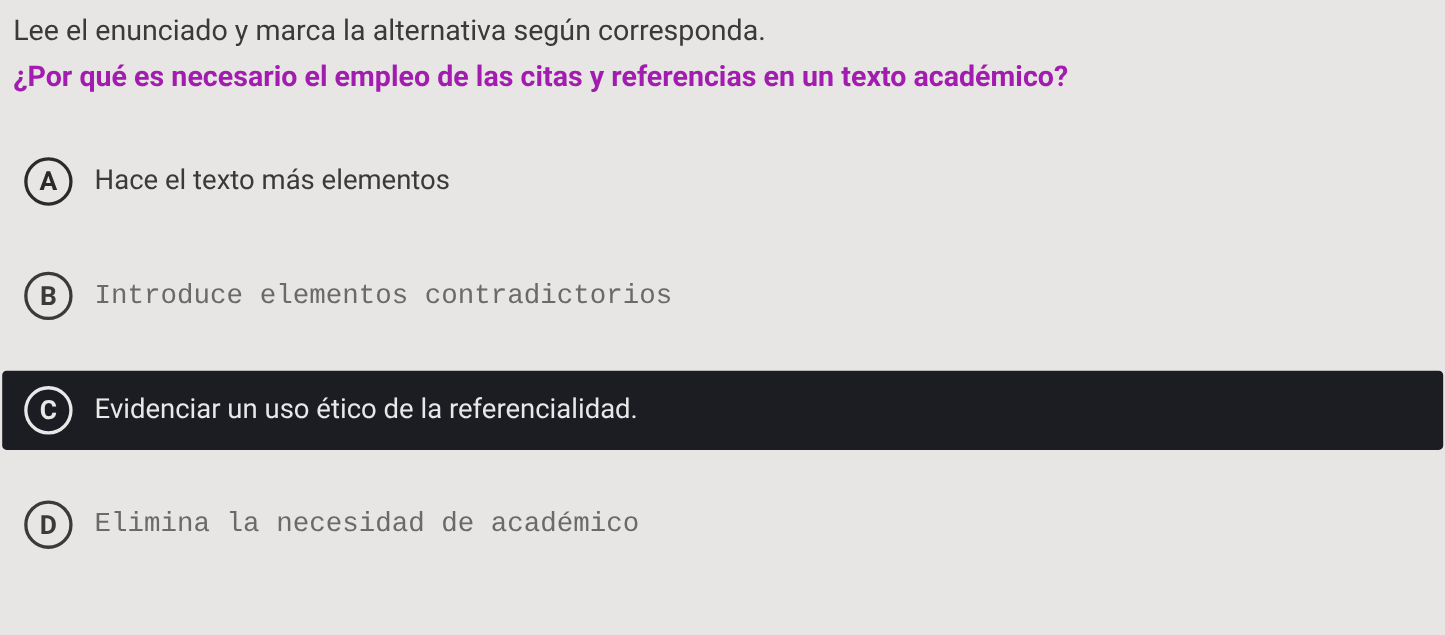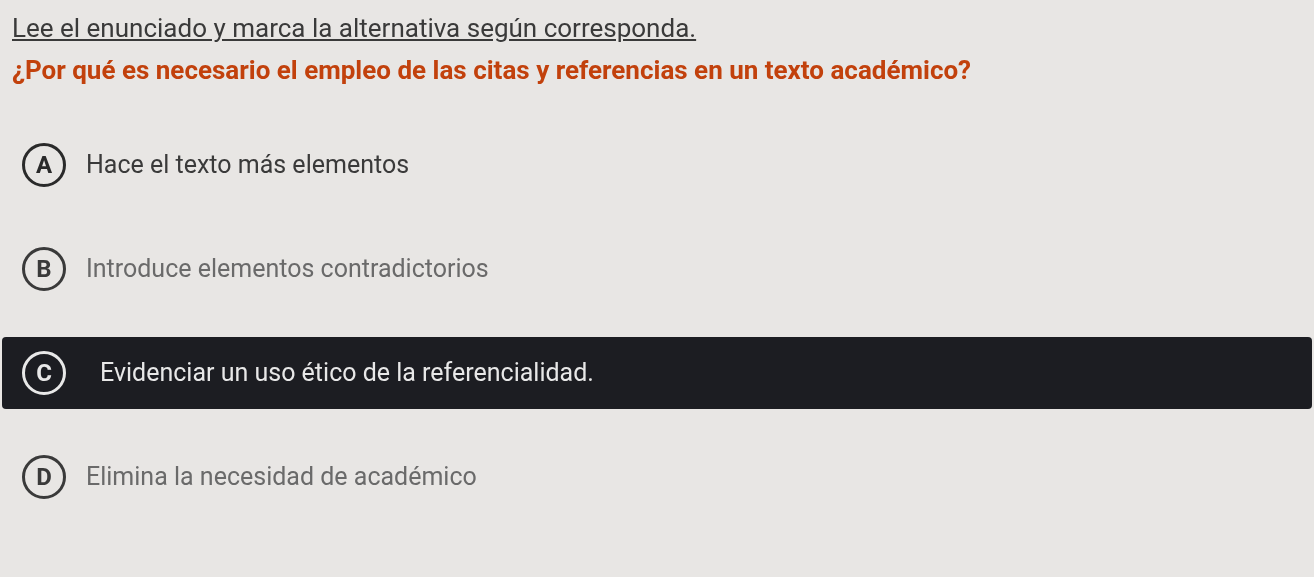--- a/index.html
+++ b/index.html
@@ -14,26 +14,25 @@
       height: 577px;
       padding: 10px 12px;
       color: #2a2a2a;
     }
     .instruction {
       font-size: 26px;
       font-weight: 400;
       color: #3a3a3a;
       line-height: 1.4;
       margin-bottom: 6px;
-      text-decoration: underline;
     }
     .question {
       font-size: 26px;
       font-weight: 700;
-      color: #c2410c;
+      color: #a21caf;
       line-height: 1.4;
       margin-bottom: 40px;
     }
     .options {
       display: flex;
       flex-direction: column;
       gap: 32px;
     }
     .option {
       display: flex;
@@ -69,24 +68,24 @@
       border-color: #e8e8e8;
       color: #e8e8e8;
     }
     .option-text {
       font-size: 25px;
       font-weight: 400;
       color: #3a3a3a;
     }
     .option.selected .option-text {
       color: #e8e8e8;
-      margin-left: 14px;
     }
     .option.faded .option-text {
       color: #6a6a6a;
+      font-family: Liberation Mono, monospace;
     }
     .option.faded .option-letter {
       border-color: #3a3a3a;
       color: #3a3a3a;
     }
   </style>
 </head>
 <body>
 
 <div class="instruction">Lee el enunciado y marca la alternativa según corresponda.</div>

